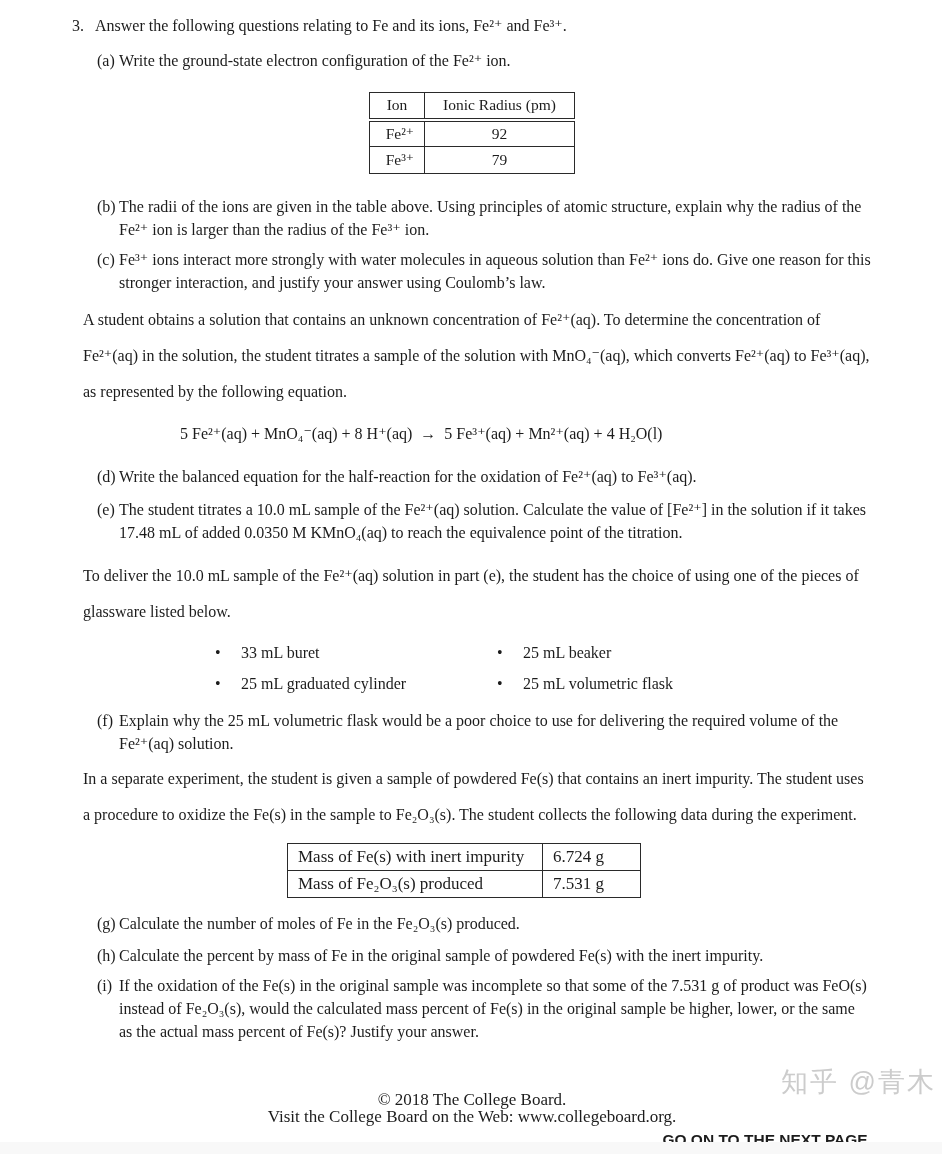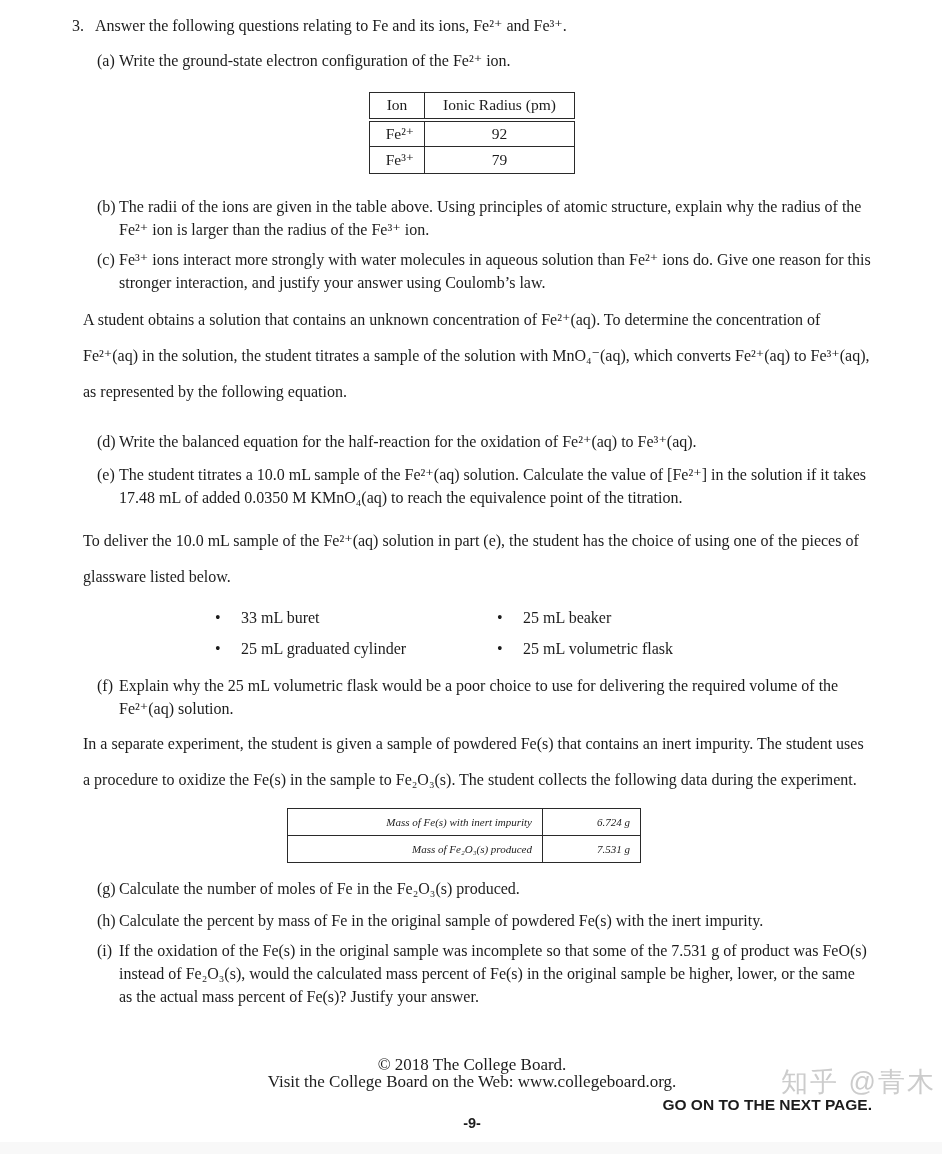--- a/index.html
+++ b/index.html
@@ -37,22 +37,22 @@
 
   .bullets {
     display:grid; grid-template-columns:282px auto;
     margin:12px 0 0 143px; row-gap:9px; line-height:22px;
   }
   .bullet-row { display:flex; }
   .bullet-glyph { flex:0 0 26px; }
 
   .mass-table { margin:10px 0 0 215px; }
   .mass-table td {
-    border:1.5px solid #2a2a2a; font-size:11px; height:27px;
-    text-align:right; padding:1px 10px;font-style:italic;
+    border:1.5px solid #2a2a2a; font-size:17px; height:27px;
+    text-align:left; padding:1px 10px;
   }
   .mass-table td.label-cell { width:255px; }
   .mass-table td.value-cell { width:98px; }
 
   .copyright { text-align:center; font-size:17px; line-height:17px; margin-top:48px; }
   .go-on {
     text-align:right; font-family:"Liberation Sans","DejaVu Sans",sans-serif;
     font-weight:bold; font-size:15.5px; margin-top:6px; line-height:18px;
   }
   .page-num {
@@ -121,20 +121,21 @@
       <span class="txt">The radii of the ions are given in the table above. Using principles of atomic structure, explain why the radius of the Fe²⁺ ion is larger than the radius of the Fe³⁺ ion.</span>
     </div>
 
     <div class="part mt-part-c">
       <span class="lbl">(c)</span>
       <span class="txt">Fe³⁺ ions interact more strongly with water molecules in aqueous solution than Fe²⁺ ions do. Give one reason for this stronger interaction, and justify your answer using Coulomb’s law.</span>
     </div>
 
     <div class="para mt-para-1">A student obtains a solution that contains an unknown concentration of Fe²⁺(aq). To determine the concentration of Fe²⁺(aq) in the solution, the student titrates a sample of the solution with MnO₄⁻(aq), which converts Fe²⁺(aq) to Fe³⁺(aq), as represented by the following equation.</div>
 
+    <div class="equation">5 Fe²⁺(aq) + MnO₄⁻(aq) + 8 H⁺(aq)  →  5 Fe³⁺(aq) + Mn²⁺(aq) + 4 H₂O(l)</div>
 
     <div class="part mt-part-d">
       <span class="lbl">(d)</span>
       <span class="txt">Write the balanced equation for the half-reaction for the oxidation of Fe²⁺(aq) to Fe³⁺(aq).</span>
     </div>
 
     <div class="part mt-part-e">
       <span class="lbl">(e)</span>
       <span class="txt">The student titrates a 10.0 mL sample of the Fe²⁺(aq) solution. Calculate the value of [Fe²⁺] in the solution if it takes 17.48 mL of added 0.0350 M KMnO₄(aq) to reach the equivalence point of the titration.</span>
     </div>

